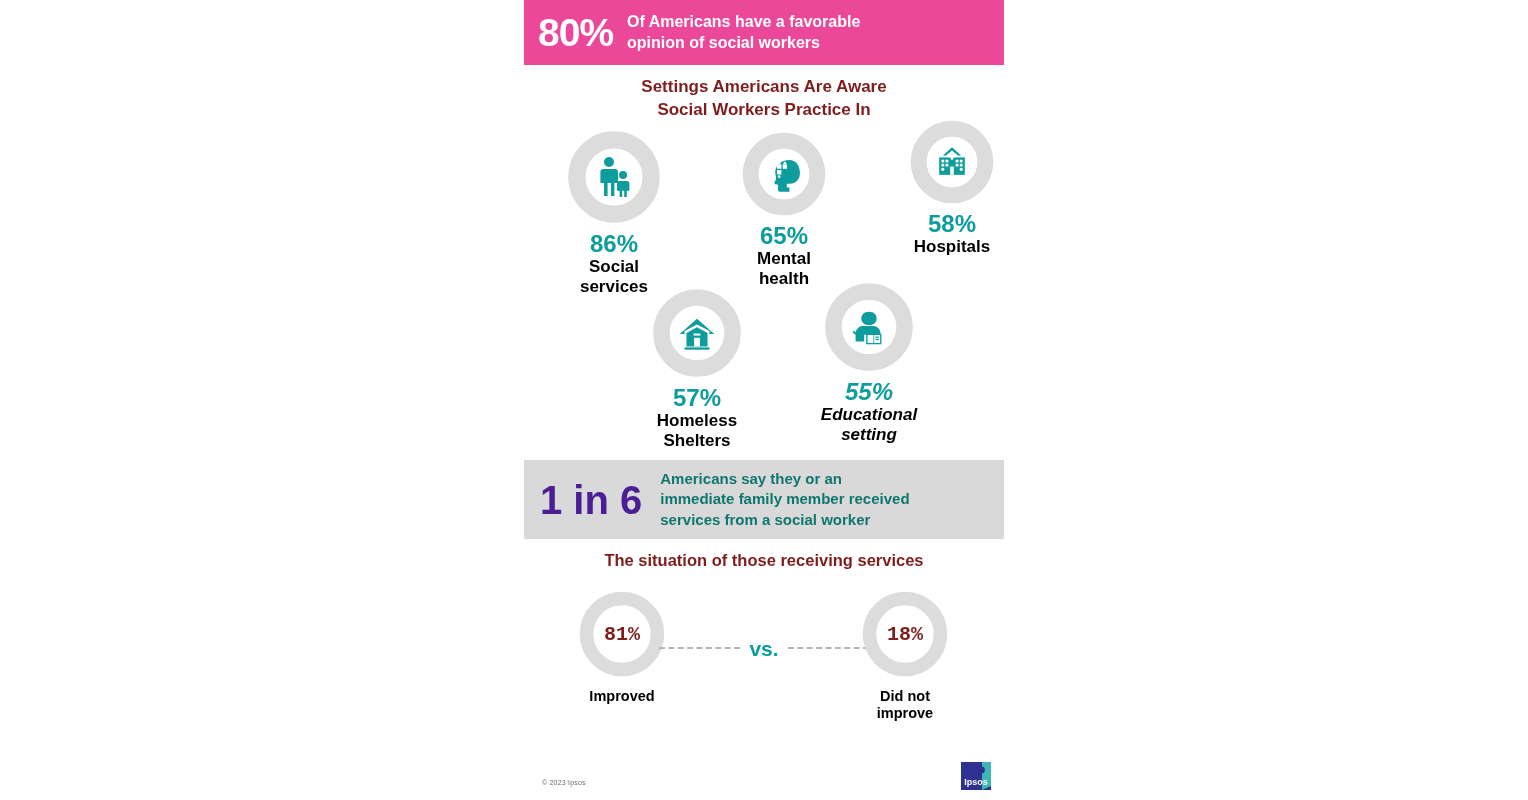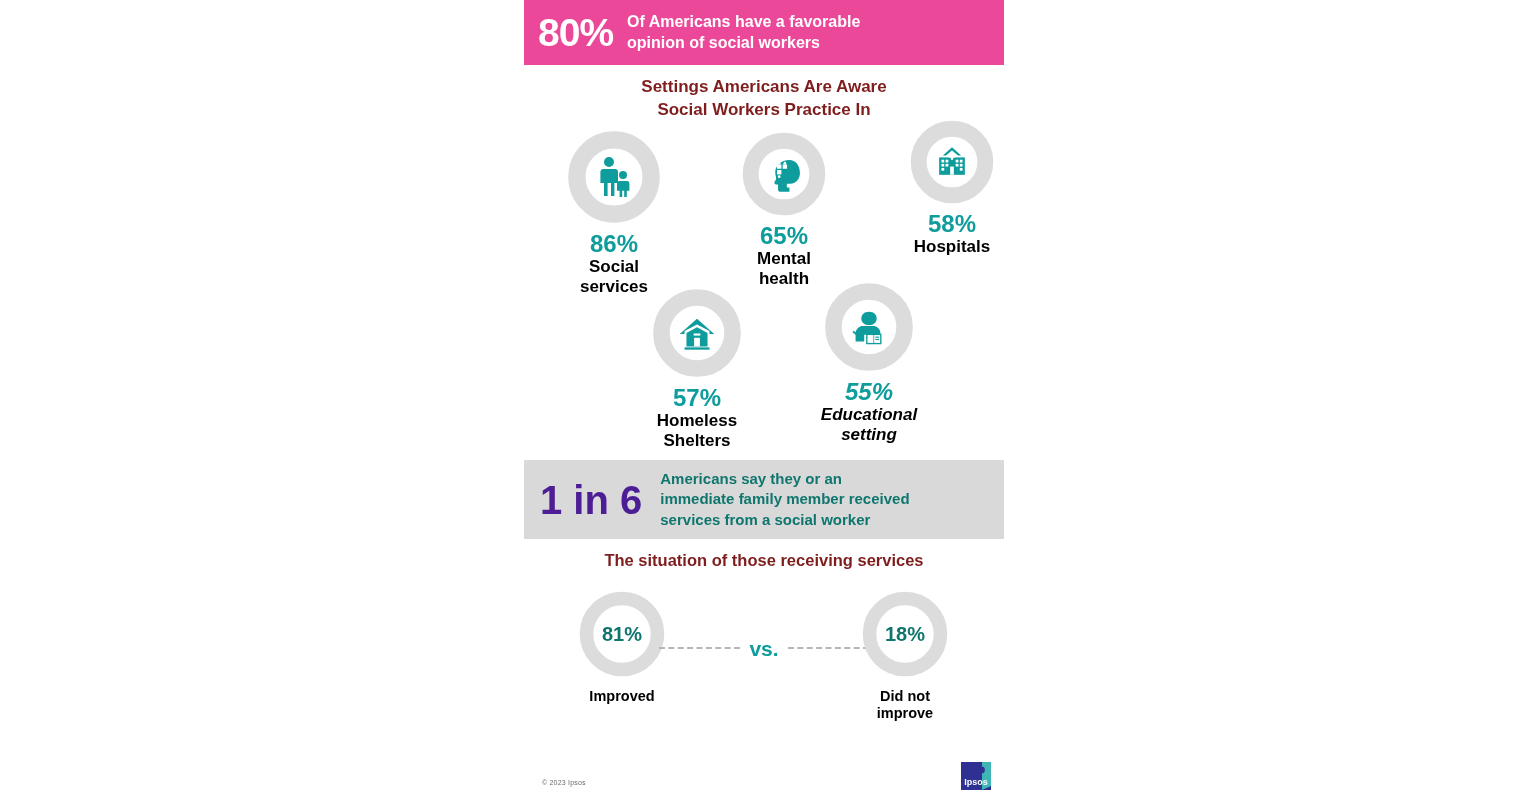--- a/index.html
+++ b/index.html
@@ -76,21 +76,21 @@
   }
 
   
   .cmp { position: absolute; left: 0; top: 588px; width: 480px; height: 140px; }
   .cmp-item { position: absolute; text-align: center; width: 150px; }
   #cmp-improved { left: 23px; top: 0; }
   #cmp-notimproved { left: 306px; top: 0; }
   .cmp-pct {
     position: absolute; left: 0; top: 0; right: 0; bottom: 0;
     display: flex; align-items: center; justify-content: center;
-    color: #0f766e; font-size: 20px; font-weight: bold;
+    color: #7f1d1d; font-size: 20px; font-weight: bold; font-family: Liberation Mono, monospace;
   }
   .cmp-label {
     color: #000000; font-size: 14.5px; font-weight: bold; line-height: 1.17;
     margin-top: 8px;
   }
   .vs-wrap {
     position: absolute; left: 135px; top: 47px; width: 210px; height: 26px;
     display: flex; align-items: center; justify-content: center;
   }
   .vs-line {

